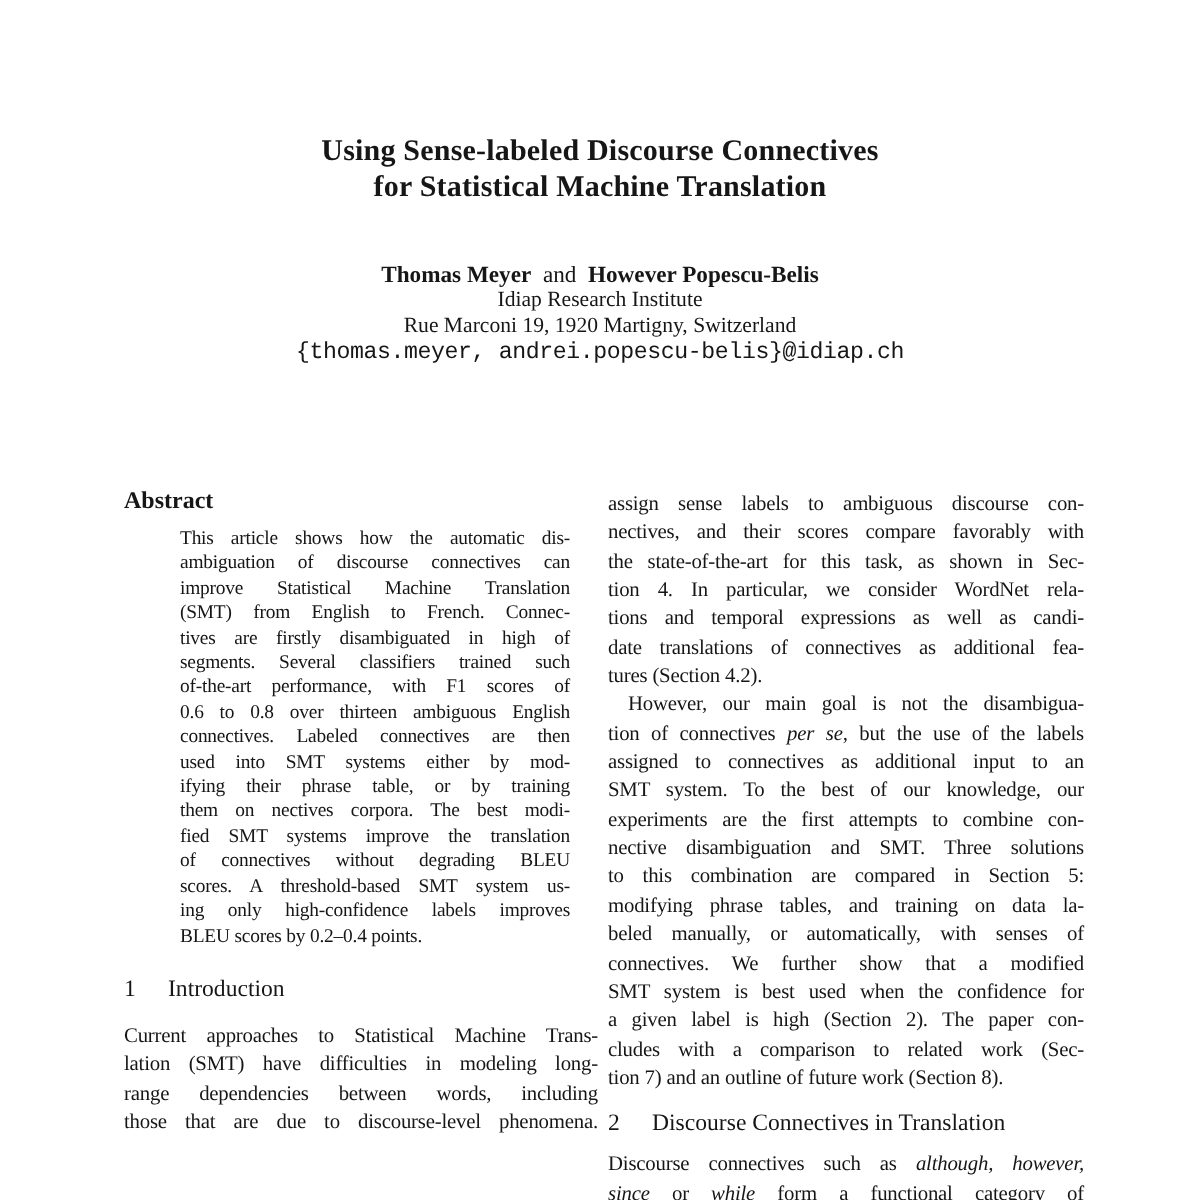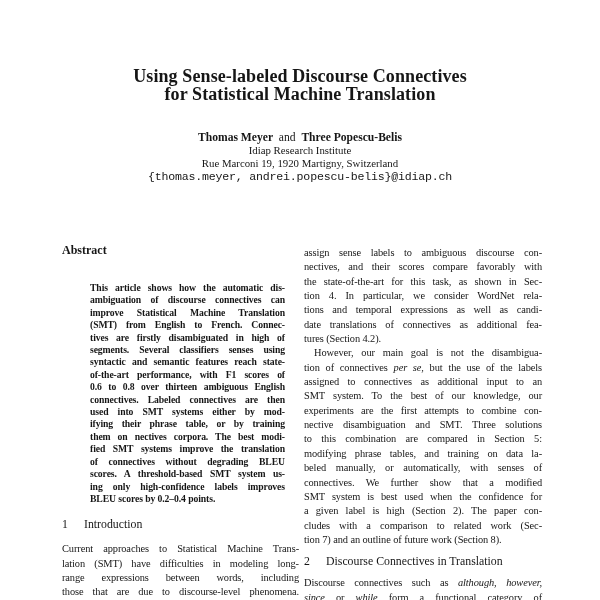--- a/index.html
+++ b/index.html
@@ -4,38 +4,38 @@
 <style>
   html,body{margin:0;padding:0;background:#ffffff;}
   .page{
     position:relative;width:600px;height:600px;background:#ffffff;overflow:hidden;
     font-family:"Liberation Serif",serif;color:#161616;
     -webkit-font-smoothing:antialiased;
   }
   
   .title{
     position:absolute;top:67px;left:0;width:600px;text-align:center;
-    font-size:18px;font-weight:bold;line-height:18px;letter-spacing:.1px;
+    font-size:15px;font-weight:bold;line-height:18px;letter-spacing:.1px;
   }
   
   .authors{position:absolute;top:131px;left:0;width:600px;text-align:center;}
   .authors .names{font-size:11.6px;line-height:13px;}
   .authors .affil,.authors .addr{font-size:10.8px;line-height:12.6px;}
   .authors .email{
     font-family:"Liberation Mono","DejaVu Sans Mono",monospace;
     font-size:11.6px;line-height:14px;margin-top:1px;letter-spacing:-0.2px;
   }
   
   .col{position:absolute;top:243px;}
   .col-left{left:62px;width:237px;}
   .col-right{left:304px;width:238px;top:246px;}
   .abs-head{font-weight:bold;font-size:12px;line-height:14px;}
   .abstract{
-    margin:25px 14px 0 28px;
-    font-size:9.7px;line-height:12.4px;letter-spacing:-0.1px;font-weight:bold;
+    margin:7px 14px 0 28px;
+    font-size:9.7px;line-height:12.4px;letter-spacing:-0.1px;
   }
   .body-text{font-size:10.4px;line-height:14.35px;letter-spacing:-0.1px;}
   .sec-head{
     font-weight:normal;font-size:11.8px;line-height:15px;white-space:nowrap;
   }
   .sec-head .num{display:inline-block;min-width:10px;margin-right:12px;}
   .col-left .sec-head{margin-top:12px;}
   .col-left .body-text{margin-top:10px;}
   .col-right .sec-head{margin-top:7px;}
   .col-right .para3{margin-top:7px;}
@@ -49,55 +49,54 @@
 <body>
 
 <div class="page">
 
   <div class="title">
     <div>Using Sense-labeled Discourse Connectives</div>
     <div>for Statistical Machine Translation</div>
   </div>
 
   <div class="authors">
-    <div class="names"><b>Thomas Meyer</b>&nbsp; and &nbsp;<b>Three Popescu-Belis</b></div>
+    <div class="names"><b>Thomas Meyer</b>&nbsp; and &nbsp;<b>However Popescu-Belis</b></div>
     <div class="affil">Idiap Research Institute</div>
     <div class="addr">Rue Marconi 19, 1920 Martigny, Switzerland</div>
     <div class="email">{thomas.meyer, andrei.popescu-belis}@idiap.ch</div>
   </div>
 
   <div class="col col-left">
     <div class="abs-head">Abstract</div>
     <div class="abstract">
         <div class="ln">This article shows how the automatic dis-</div>
         <div class="ln">ambiguation of discourse connectives can</div>
         <div class="ln">improve Statistical Machine Translation</div>
         <div class="ln">(SMT) from English to French. Connec-</div>
         <div class="ln">tives are firstly disambiguated in high of</div>
-        <div class="ln">segments. Several classifiers senses using</div>
-        <div class="ln">syntactic and semantic features reach state-</div>
+        <div class="ln">segments. Several classifiers trained such</div>
         <div class="ln">of-the-art performance, with F1 scores of</div>
         <div class="ln">0.6 to 0.8 over thirteen ambiguous English</div>
         <div class="ln">connectives. Labeled connectives are then</div>
         <div class="ln">used into SMT systems either by mod-</div>
         <div class="ln">ifying their phrase table, or by training</div>
         <div class="ln">them on nectives corpora. The best modi-</div>
         <div class="ln">fied SMT systems improve the translation</div>
         <div class="ln">of connectives without degrading BLEU</div>
         <div class="ln">scores. A threshold-based SMT system us-</div>
         <div class="ln">ing only high-confidence labels improves</div>
         <div class="ln last">BLEU scores by 0.2–0.4 points.</div>
       </div>
     <div class="sec-head">
       <span class="num">1</span><span>Introduction</span>
     </div>
     <div class="body-text">
         <div class="ln">Current approaches to Statistical Machine Trans-</div>
         <div class="ln">lation (SMT) have difficulties in modeling long-</div>
-        <div class="ln">range expressions between words, including</div>
+        <div class="ln">range dependencies between words, including</div>
         <div class="ln">those that are due to discourse-level phenomena.</div>
       </div>
   </div>
 
   <div class="col col-right">
     <div class="body-text">
         <div class="ln">assign sense labels to ambiguous discourse con-</div>
         <div class="ln">nectives, and their scores compare favorably with</div>
         <div class="ln">the state-of-the-art for this task, as shown in Sec-</div>
         <div class="ln">tion 4.  In particular, we consider WordNet rela-</div>

